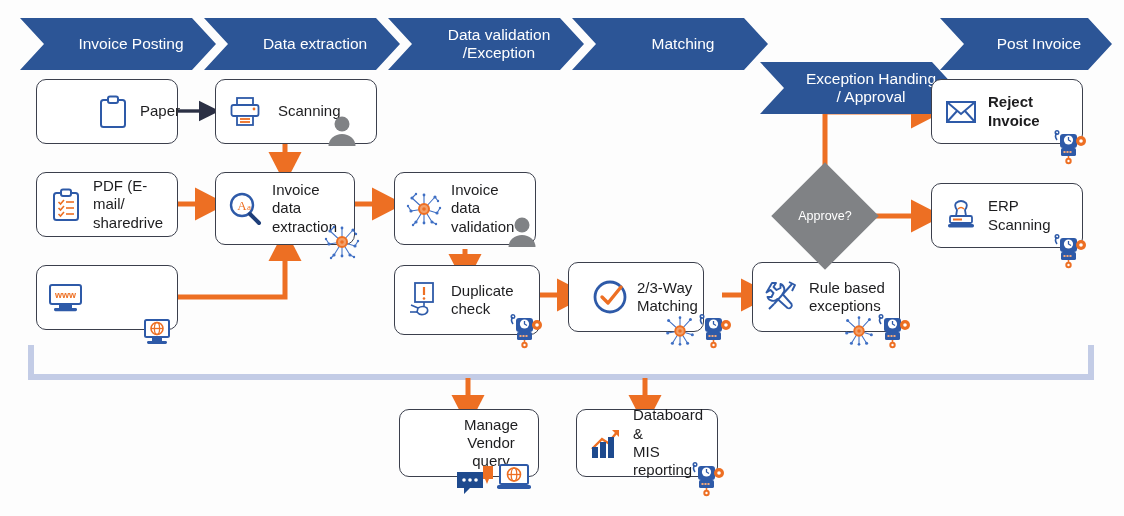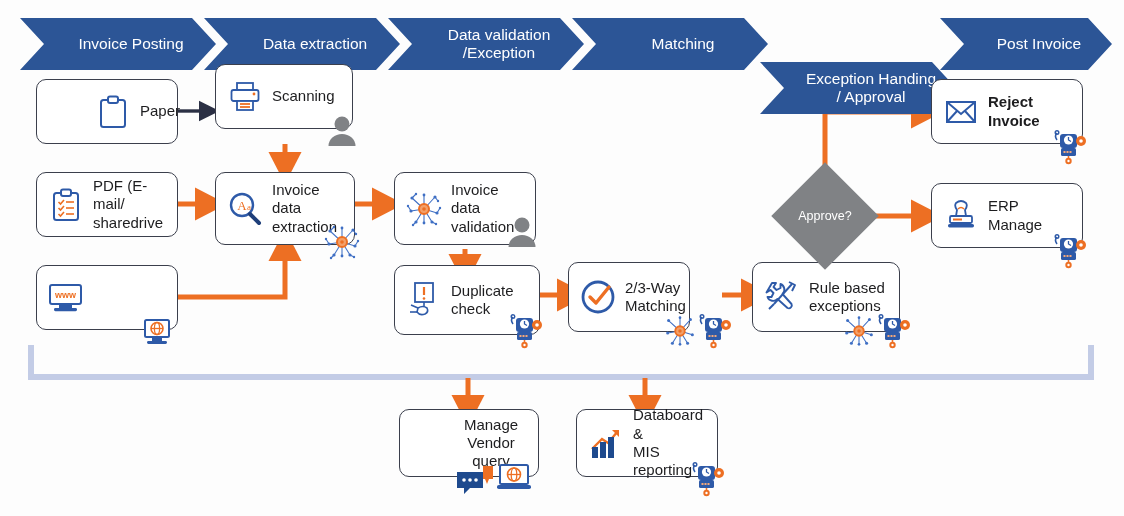--- a/index.html
+++ b/index.html
@@ -159,21 +159,21 @@
     <svg width="34" height="32" viewBox="0 0 34 32">
       <rect x="5" y="2" width="24" height="17" rx="1.5" fill="#fff" stroke="#2e5aa8" stroke-width="2"></rect>
       <circle cx="17" cy="10.5" r="6" fill="none" stroke="#ed6f23" stroke-width="1.6"></circle>
       <ellipse cx="17" cy="10.5" rx="2.6" ry="6" fill="none" stroke="#ed6f23" stroke-width="1.3"></ellipse>
       <line x1="11" y1="10.5" x2="23" y2="10.5" stroke="#ed6f23" stroke-width="1.3"></line>
       <rect x="12" y="19" width="10" height="4" fill="#2e5aa8"></rect>
       <rect x="7" y="23" width="20" height="3" rx="1.4" fill="#2e5aa8"></rect>
     </svg>
   </span>
 
-  <div class="node" style="left:215px;top:64px;width:138px;height:65px;">
+  <div class="node" style="left:215px;top:79px;width:162px;height:65px;gap:6px;">
     <span class="ico">
       <svg width="34" height="32" viewBox="0 0 34 32">
         <rect x="9" y="2" width="16" height="7" fill="#fff" stroke="#2e5aa8" stroke-width="1.8"></rect>
         <rect x="3.5" y="9" width="27" height="11" rx="2" fill="#fff" stroke="#2e5aa8" stroke-width="1.8"></rect>
         <circle cx="26" cy="13" r="1.4" fill="#ed6f23"></circle>
         <rect x="9" y="20" width="16" height="9" fill="#fff" stroke="#2e5aa8" stroke-width="1.8"></rect>
         <line x1="12" y1="23" x2="22" y2="23" stroke="#ed6f23" stroke-width="1.8"></line>
         <line x1="12" y1="26" x2="22" y2="26" stroke="#ed6f23" stroke-width="1.8"></line>
       </svg>
     </span>
@@ -292,21 +292,21 @@
         </g>
       <circle cx="34" cy="13" r="5" fill="#ed6f23"></circle>
         <circle cx="34" cy="13" r="1.8" fill="#fff"></circle>
       <circle cx="21.5" cy="33" r="3.2" fill="#ed6f23"></circle>
         <circle cx="21.5" cy="33" r="1.2" fill="#fff"></circle>
       <line x1="21.5" y1="28" x2="21.5" y2="30" stroke="#ed6f23" stroke-width="1.6"></line>
       <line x1="29" y1="13" x2="30" y2="13" stroke="#ed6f23" stroke-width="1.6"></line>
     </svg>
   </span>
 
-  <div class="node" style="left:568px;top:262px;width:122px;height:70px;">
+  <div class="node" style="left:568px;top:262px;width:136px;height:70px;padding-left:12px;">
     <span class="ico">
       <svg width="38" height="38" viewBox="0 0 38 38">
         <circle cx="19" cy="19" r="15" fill="none" stroke="#2e5aa8" stroke-width="2.8"></circle>
         <path d="M11,19 l6,6 l13,-16" fill="none" stroke="#ed6f23" stroke-width="3.4" stroke-linecap="round" stroke-linejoin="round"></path>
       </svg>
     </span>
     <span class="lbl" style="white-space:pre-line;">2/3-Way
 Matching</span>
   </div>
   <span class="badge" style="left:661px;top:312px;">
@@ -438,21 +438,21 @@
   <div class="node" style="left:931px;top:183px;width:152px;height:65px;">
     <span class="ico">
       <svg width="34" height="34" viewBox="0 0 34 34">
         <path d="M12,4 q5,-4 10,0 q2,3 -1,7 l1,6 l-10,0 l1,-6 q-3,-4 -1,-7 z" fill="#fff" stroke="#2e5aa8" stroke-width="1.8"></path>
         <path d="M14,10 q3,-3 6,0" fill="none" stroke="#ed6f23" stroke-width="1.6"></path>
         <rect x="6" y="17" width="22" height="7" rx="1.5" fill="#fff" stroke="#2e5aa8" stroke-width="1.8"></rect>
         <rect x="9" y="19.5" width="9" height="2" fill="#ed6f23"></rect>
         <rect x="4" y="25" width="26" height="3.4" rx="1.6" fill="#2e5aa8"></rect>
       </svg>
     </span>
-    <span class="lbl" style="white-space:pre-line;">ERP Manage</span>
+    <span class="lbl" style="white-space:pre-line;">ERP Scanning</span>
   </div>
   <span class="badge" style="left:1047px;top:232px;">
     <svg width="44" height="38" viewBox="0 0 44 38">
       <path d="M10,12 q-3,-4 0,-7" fill="none" stroke="#2e5aa8" stroke-width="1.6"></path>
       <circle cx="10" cy="4.5" r="1.8" fill="none" stroke="#2e5aa8" stroke-width="1.4"></circle>
       <rect x="13" y="6" width="17" height="14" rx="3" fill="#2e5aa8"></rect>
       <circle cx="21.5" cy="12" r="4.6" fill="#fff"></circle>
       <path d="M21.5,9 L21.5,12 L24,13.5" stroke="#2e5aa8" stroke-width="1.3" fill="none"></path>
       <rect x="14" y="20" width="15" height="8" rx="1.6" fill="#2e5aa8"></rect>
       <g fill="#f4a87a">

